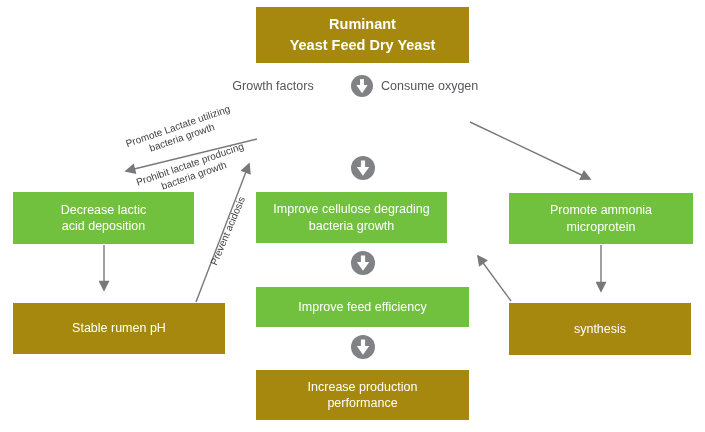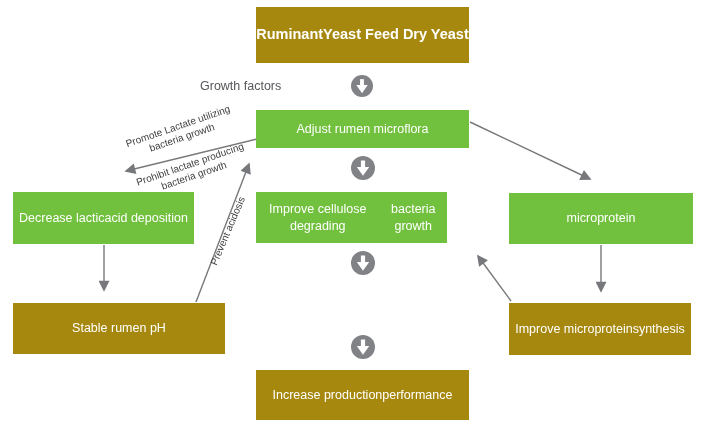--- a/index.html
+++ b/index.html
@@ -4,21 +4,21 @@
 <style>
   html,body { margin:0; padding:0; background:#fff; }
   #stage {
     position:relative; width:705px; height:432px; background:#ffffff;
     font-family:"Liberation Sans", sans-serif; overflow:hidden;
   }
   #connectors { position:absolute; left:0; top:0; width:705px; height:432px; z-index:1; pointer-events:none; }
   #connectors line { stroke:var(--line-gray,#77787B); stroke-width:1.4; }
   #connectors marker path { fill:var(--line-gray,#77787B); }
   .box {
-    position:absolute; z-index:2; display:flex; flex-direction:row;
+    position:absolute; z-index:2; display:flex; flex-direction:column;
     align-items:center; justify-content:center; text-align:center;
     color:#ffffff; font-size:12.5px; line-height:1.32;
   }
   .box.green { background:var(--green,#72C13E); }
   .box.gold  { background:var(--gold,#A6880E); }
   .box.title { font-weight:bold; font-size:14.5px; line-height:1.45; }
   .circle-arrow {
     position:absolute; z-index:3; border-radius:50%;
     background:var(--circle-gray,#808285);
     display:flex; align-items:center; justify-content:center;
@@ -49,21 +49,22 @@
     <line x1="511" y1="301" x2="478" y2="256" marker-end="url(#ah)"></line>
     <line x1="104" y1="245" x2="104" y2="290" marker-end="url(#ah)"></line>
     <line x1="601" y1="245" x2="601" y2="291" marker-end="url(#ah)"></line>
   </svg>
 
   <div class="box gold title" style="left:256px;top:7px;width:213px;height:56px">
     <div>Ruminant</div>
     <div>Yeast Feed Dry Yeast</div>
   </div>
 
-  <div class="row-label" style="left:200px;top:79px;width:146px;text-align:left">Growth factors</div>
+  <div class="row-label" style="left:200px;top:79px;width:146px;text-align:center">Growth factors</div>
+  <div class="row-label" style="left:381px;top:79px">Consume oxygen</div>
 
   <div class="circle-arrow" style="left:351px;top:75px;width:22px;height:22px">
     <svg viewBox="0 0 24 24" width="100%" height="100%">
         <path d="M12 4.5 V12" stroke="#fff" stroke-width="4.2" fill="none"></path>
         <path d="M5.8 11 H18.2 L12 19.8 Z" fill="#fff"></path>
       </svg>
   </div>
   <div class="circle-arrow" style="left:351px;top:156px;width:24px;height:24px">
     <svg viewBox="0 0 24 24" width="100%" height="100%">
         <path d="M12 4.5 V12" stroke="#fff" stroke-width="4.2" fill="none"></path>
@@ -76,45 +77,45 @@
         <path d="M5.8 11 H18.2 L12 19.8 Z" fill="#fff"></path>
       </svg>
   </div>
   <div class="circle-arrow" style="left:351px;top:335px;width:24px;height:24px">
     <svg viewBox="0 0 24 24" width="100%" height="100%">
         <path d="M12 4.5 V12" stroke="#fff" stroke-width="4.2" fill="none"></path>
         <path d="M5.8 11 H18.2 L12 19.8 Z" fill="#fff"></path>
       </svg>
   </div>
 
-  <div class="box green" style="left:256px;top:110px;width:213px;height:38px">
-    <div>Adjust rumen microflora</div>
-  </div>
   <div class="box green" style="left:256px;top:192px;width:191px;height:51px">
     <div>Improve cellulose degrading</div>
     <div>bacteria growth</div>
+  </div>
+  <div class="box green" style="left:256px;top:287px;width:213px;height:40px">
+    <div>Improve feed efficiency</div>
   </div>
   <div class="box green" style="left:13px;top:192px;width:181px;height:52px">
     <div>Decrease lactic</div>
     <div>acid deposition</div>
   </div>
 
   <div class="box gold" style="left:256px;top:370px;width:213px;height:50px">
     <div>Increase production</div>
     <div>performance</div>
   </div>
   <div class="box gold" style="left:13px;top:303px;width:212px;height:51px">
     <div>Stable rumen pH</div>
   </div>
 
   <div class="box green" style="left:509px;top:193px;width:184px;height:51px">
+    <div>Promote ammonia</div>
     <div>microprotein</div>
   </div>
   <div class="box gold" style="left:509px;top:303px;width:182px;height:52px">
-    <div>Improve microprotein</div>
     <div>synthesis</div>
   </div>
 
   <div class="rot-label" style="left:180px;top:132px;transform:translate(-50%,-50%) rotate(-19deg)">
     <div>Promote Lactate utilizing</div>
     <div>bacteria growth</div>
   </div>
   <div class="rot-label" style="left:192px;top:170px;transform:translate(-50%,-50%) rotate(-19deg)">
     <div>Prohibit lactate producing</div>
     <div>bacteria growth</div>

